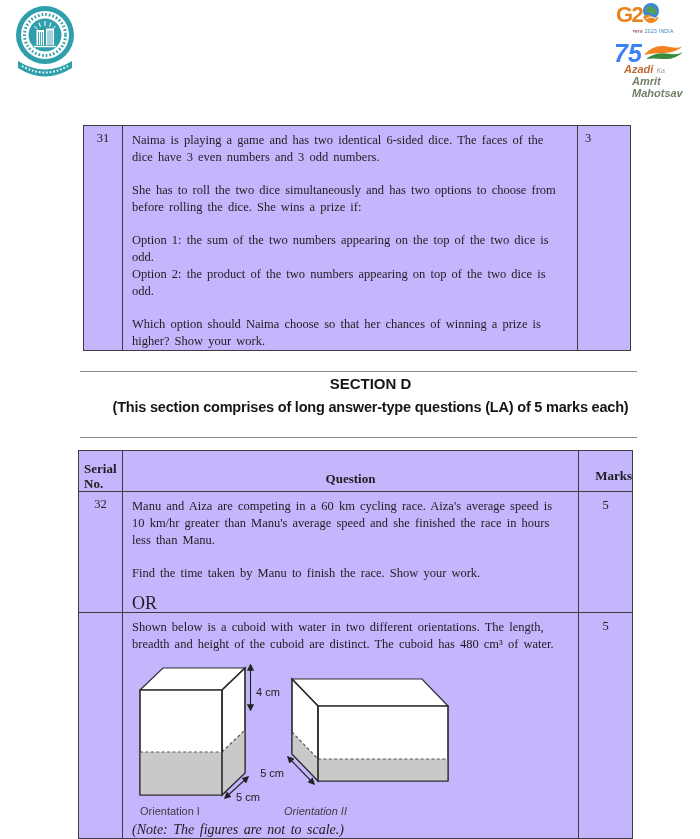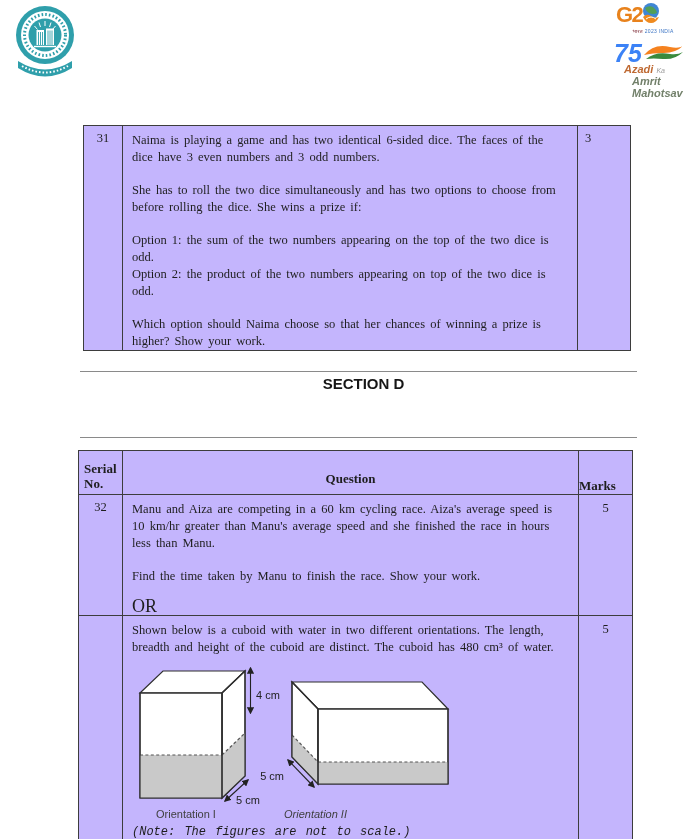--- a/index.html
+++ b/index.html
@@ -35,39 +35,39 @@
   td.marks1 { padding:5px 0 0 7px; font-size:12.5px; }
   td.marks2 { text-align:center; padding-top:6px; font-size:12.5px; }
   td.qcell { padding:6px 9px 0 9px; }
 
   .t1 { left:83px; top:125px; width:547px; height:217px; }
   .t2 { left:78px; top:450px; width:554px; height:385px; }
 
   td.h { font-weight:bold; font-size:13px; }
   td.h-serial { white-space:pre-line; padding:10px 0 0 5px; line-height:15px; }
   td.h-q { text-align:center; padding-top:20px; }
-  td.h-m { text-align:left; padding-top:27px; }
+  td.h-m { text-align:right; padding-top:17px; }
 
   .orline { margin-top:13px; font-size:18px; }
 
   
   .rule { position:absolute; left:80px; width:557px; border-top:1px solid #8a8a8a; }
   .r1 { top:371px; } .r2 { top:437px; }
-  .sechead { position:absolute; left:85px; top:375px; width:557px; text-align:center;
+  .sechead { position:absolute; left:92px; top:375px; width:557px; text-align:center;
              font-family:"Liberation Sans",sans-serif; color:#161616; }
   .sec-title { font-weight:bold; font-size:15px; line-height:18px; }
   .sec-sub { font-weight:bold; font-size:14.5px; line-height:20px; margin-top:4px; letter-spacing:-0.2px; }
 
   
   .fig { display:block; margin-top:8px; }
   .cap-row { position:relative; height:15px; font-family:"Liberation Sans",sans-serif;
              font-size:11px; color:#3f3f3f; }
-  .cap-l { position:absolute; left:24px; top:0; }
+  .cap-l { position:absolute; left:8px; top:0; }
   .cap-r { position:absolute; left:152px; top:0;font-style:italic; }
-  .note { font-size:12px; font-style:italic; margin-top:2px; word-spacing:2px;font-family:Liberation Mono, monospace; }
+  .note { font-size:14px; font-style:italic; margin-top:2px; word-spacing:2px; }
 
   .figtext { font-family:"Liberation Sans",sans-serif; font-size:11px; fill:#222; }
 </style>
 </head>
 <body>
 
 <div class="page">
 
   <div class="cbse">
     <svg width="64" height="80" viewBox="0 0 64 80">
@@ -149,20 +149,21 @@
         <p class="qp sp">Which option should Naima choose so that her chances of winning a prize is higher? Show your work.</p>
       </td>
       <td class="marks1">3</td>
     </tr>
   </tbody>
     </table>
 
   <div class="rule r1"></div>
   <div class="sechead">
     <div class="sec-title">SECTION D</div>
+    <div class="sec-sub">(This section comprises of long answer-type questions (LA) of 5 marks each)</div>
   </div>
   <div class="rule r2"></div>
 
   <table class="qt t2">
     <colgroup>
         <col style="width:44px">
         <col style="width:456px">
         <col style="width:54px">
       </colgroup>
     <tbody>

